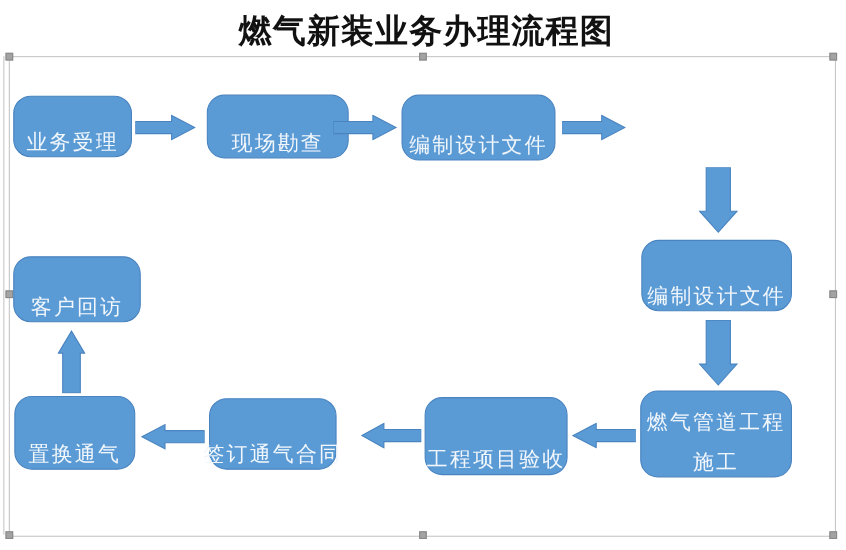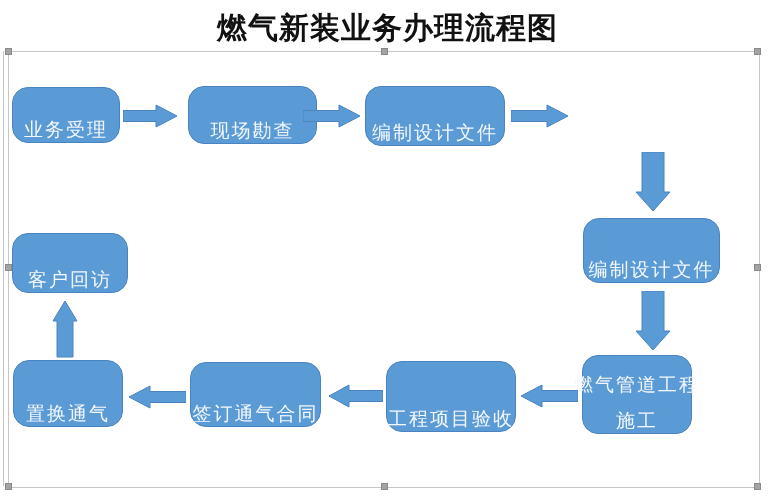--- a/index.html
+++ b/index.html
@@ -72,29 +72,29 @@
   <div class="node" style="left:188px;top:86px;width:129px;height:58px">
     <span class="node-label">现场勘查</span>
   </div>
   <div class="node" style="left:365px;top:86px;width:140px;height:60px">
     <span class="node-label">编制设计文件</span>
   </div>
 
   <div class="node" style="left:583px;top:218px;width:137px;height:65px">
     <span class="node-label">编制设计文件</span>
   </div>
-  <div class="node two-line" style="left:582px;top:355px;width:110px;height:79px">
+  <div class="node two-line" style="left:582px;top:355px;width:138px;height:79px">
     <span class="node-label">燃气管道工程</span>
     <span class="node-label">施工</span>
   </div>
 
   <div class="node" style="left:386px;top:361px;width:130px;height:71px">
     <span class="node-label">工程项目验收</span>
   </div>
-  <div class="node" style="left:190px;top:362px;width:131px;height:65px">
+  <div class="node" style="left:190px;top:362px;width:116px;height:65px">
     <span class="node-label">签订通气合同</span>
   </div>
   <div class="node" style="left:12px;top:233px;width:116px;height:60px">
     <span class="node-label">客户回访</span>
   </div>
 
   <div class="node" style="left:13px;top:360px;width:110px;height:67px">
     <span class="node-label">置换通气</span>
   </div>
 

